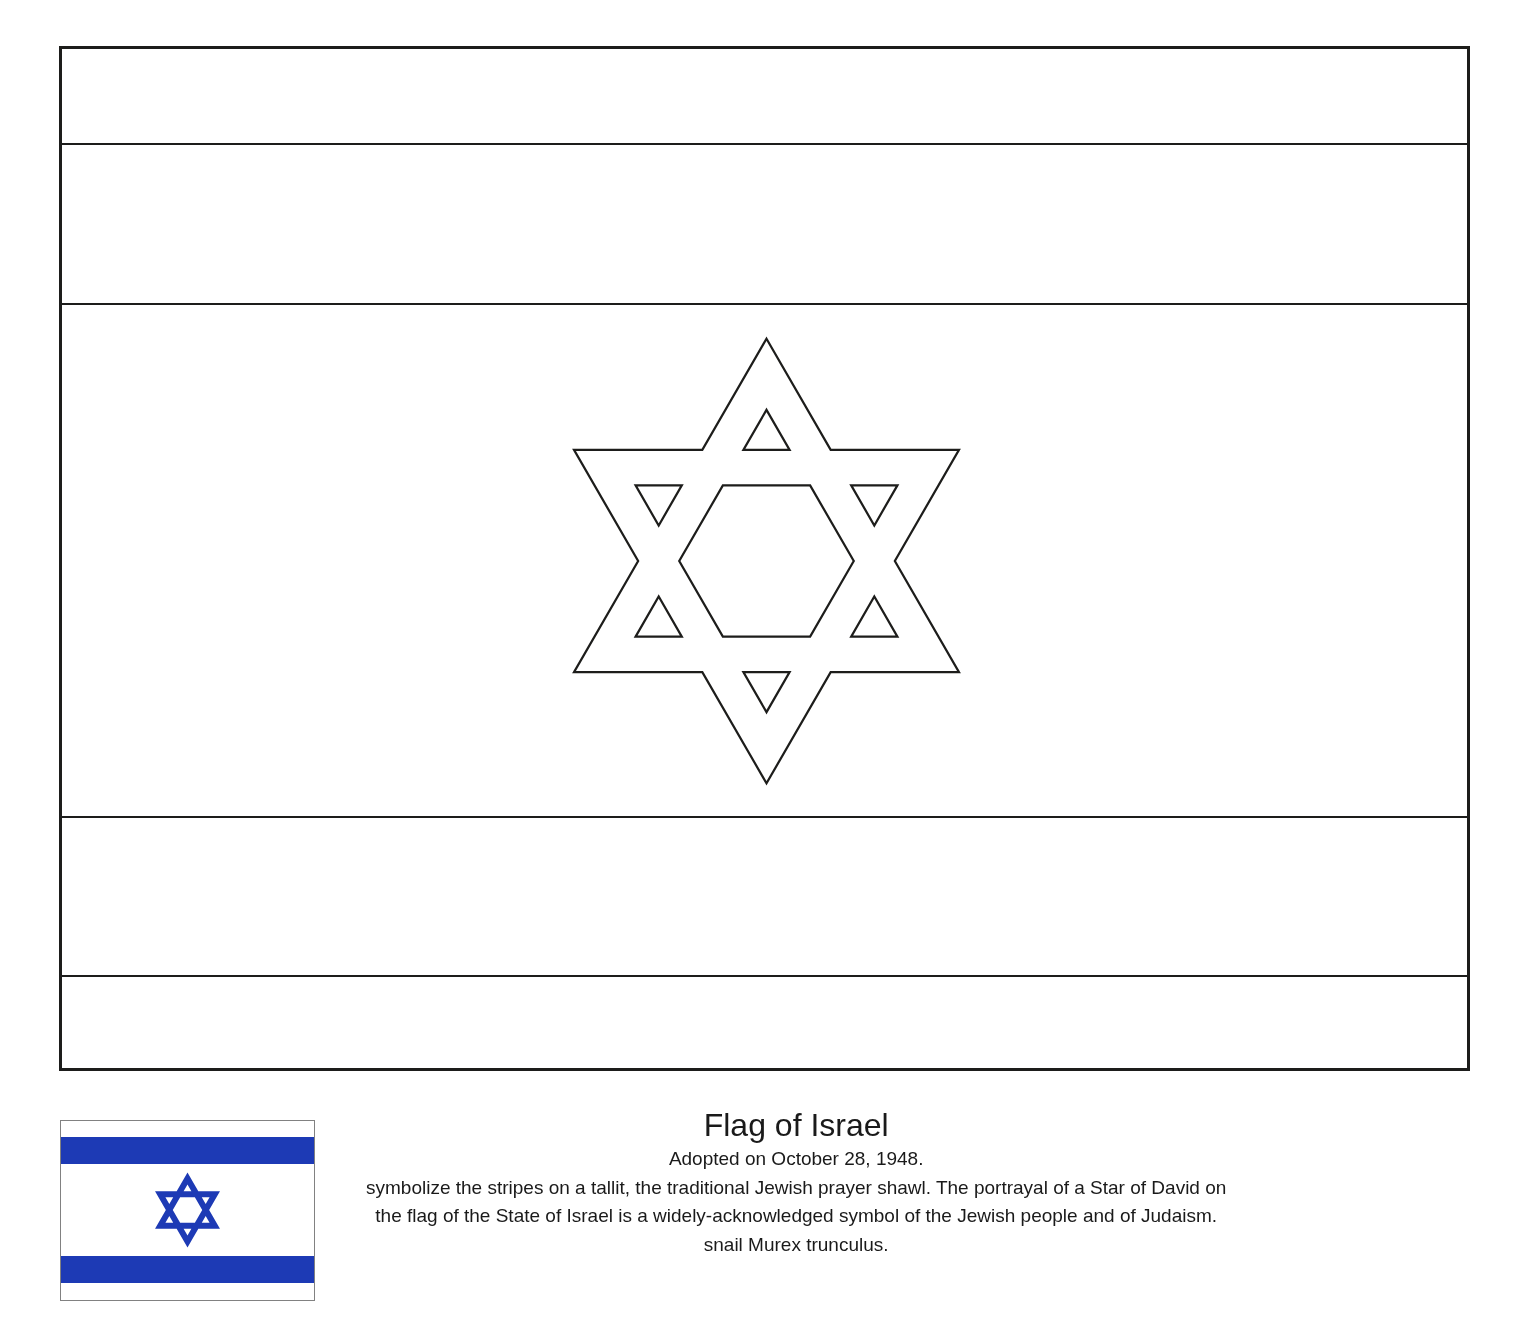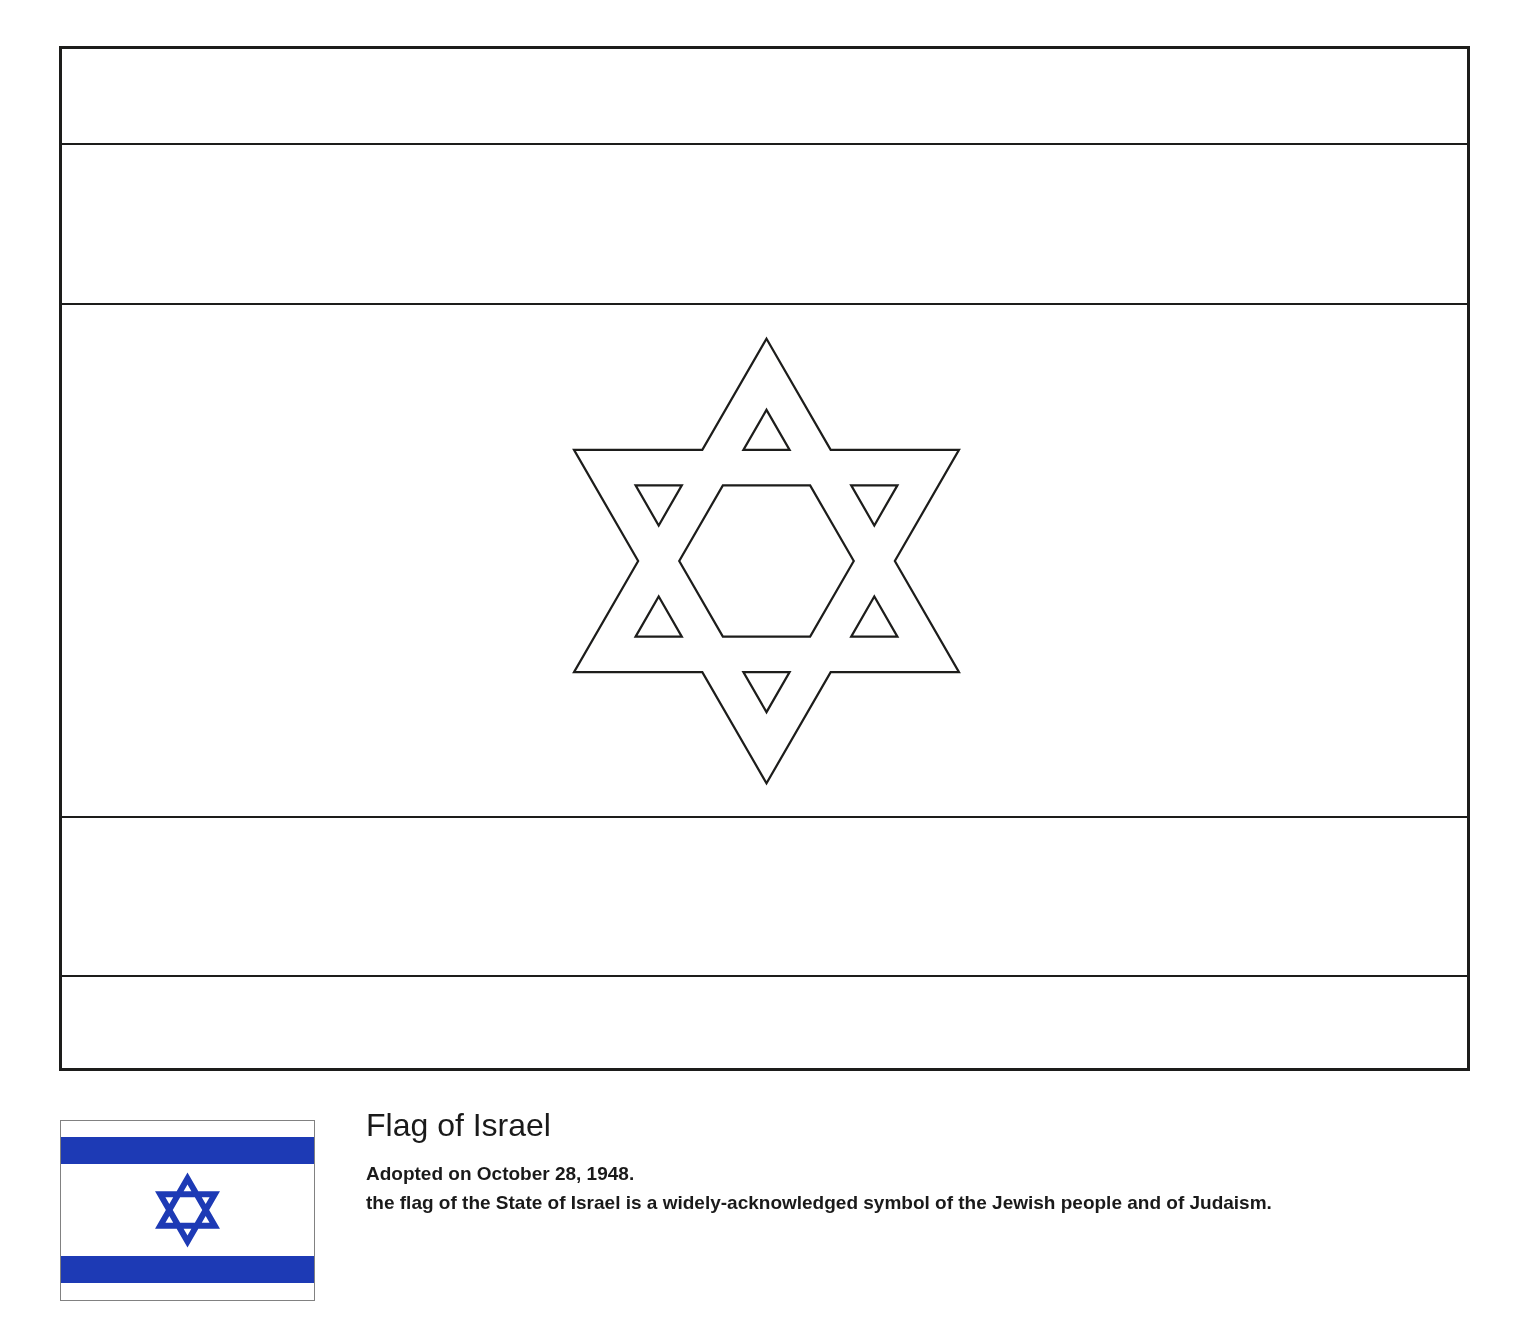--- a/index.html
+++ b/index.html
@@ -2,20 +2,21 @@
 <html style="--flag-blue: #1d3ab5; --line-color: #1d1d1b; --border-gray: #818181; --text-color: #1a1a1a;"><head>
 <meta charset="utf-8">
 <style>
   html,body{margin:0;padding:0;background:#fff;}
   #canvas{
     position:relative;
     width:1536px;height:1343px;
     background:#fff;
     font-family:"Liberation Sans", sans-serif;
     overflow:hidden;
+    text-align:center;
   }
 
   
   .big-flag{
     position:absolute;
     left:59px;top:46px;
     width:1411px;height:1025px;
     border:3px solid var(--line-color,#1d1d1b);
     box-sizing:border-box;
     background:#fff;
@@ -71,26 +72,25 @@
     color:var(--text-color,#1a1a1a);
   }
   .info .title{
     font-size:32px;
     line-height:36px;
     font-weight:400;
     letter-spacing:0;
     color:var(--text-color,#1a1a1a);
   }
   .info .body{
-    margin-top:17px;
+    margin-top:2px;
     font-size:19px;
     line-height:28.5px;
     white-space:nowrap;
     color:var(--text-color,#1a1a1a);
-    font-weight:bold;
   }
 </style>
 </head>
 <body>
 
 <div id="canvas">
 
   <div class="big-flag">
     <div class="hline l1"></div>
     <div class="hline l2"></div>
@@ -126,18 +126,20 @@
         M-58.89 34 L-48.5 16 L-38.1 34 Z
         M-58.89 -34 L-38.1 -34 L-48.5 -16 Z"></path>
     </svg>
   </div>
 
   <div class="info">
     <div class="title">Flag of Israel</div>
     <div class="body">
       <div>Adopted on October 28, 1948.</div>
       <div>
+          <div>symbolize the stripes on a tallit, the traditional Jewish prayer shawl. The portrayal of a Star of David on</div>
           <div>the flag of the State of Israel is a widely-acknowledged symbol of the Jewish people and of Judaism.</div>
+          <div>snail Murex trunculus.</div>
         </div>
     </div>
   </div>
 
 </div>
 
 </body></html>

